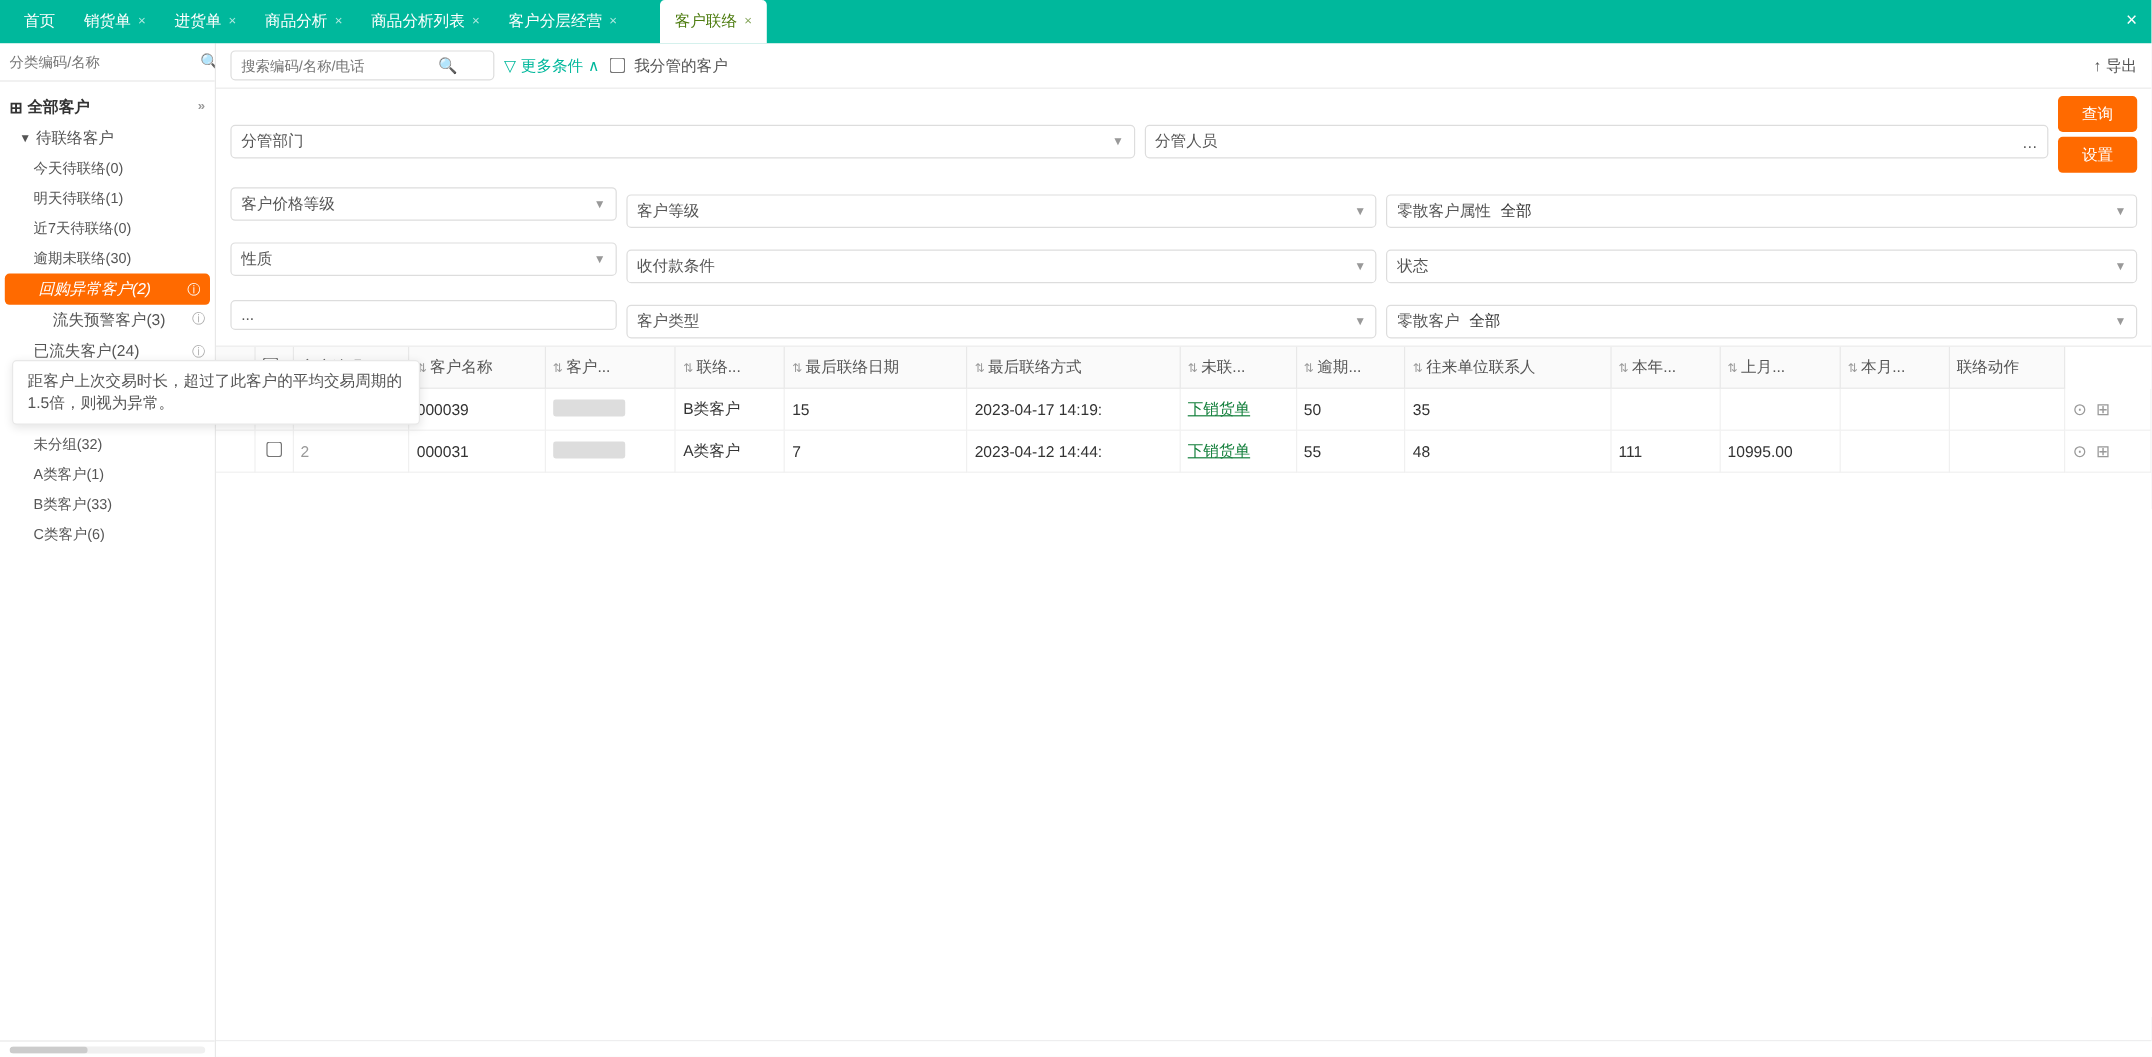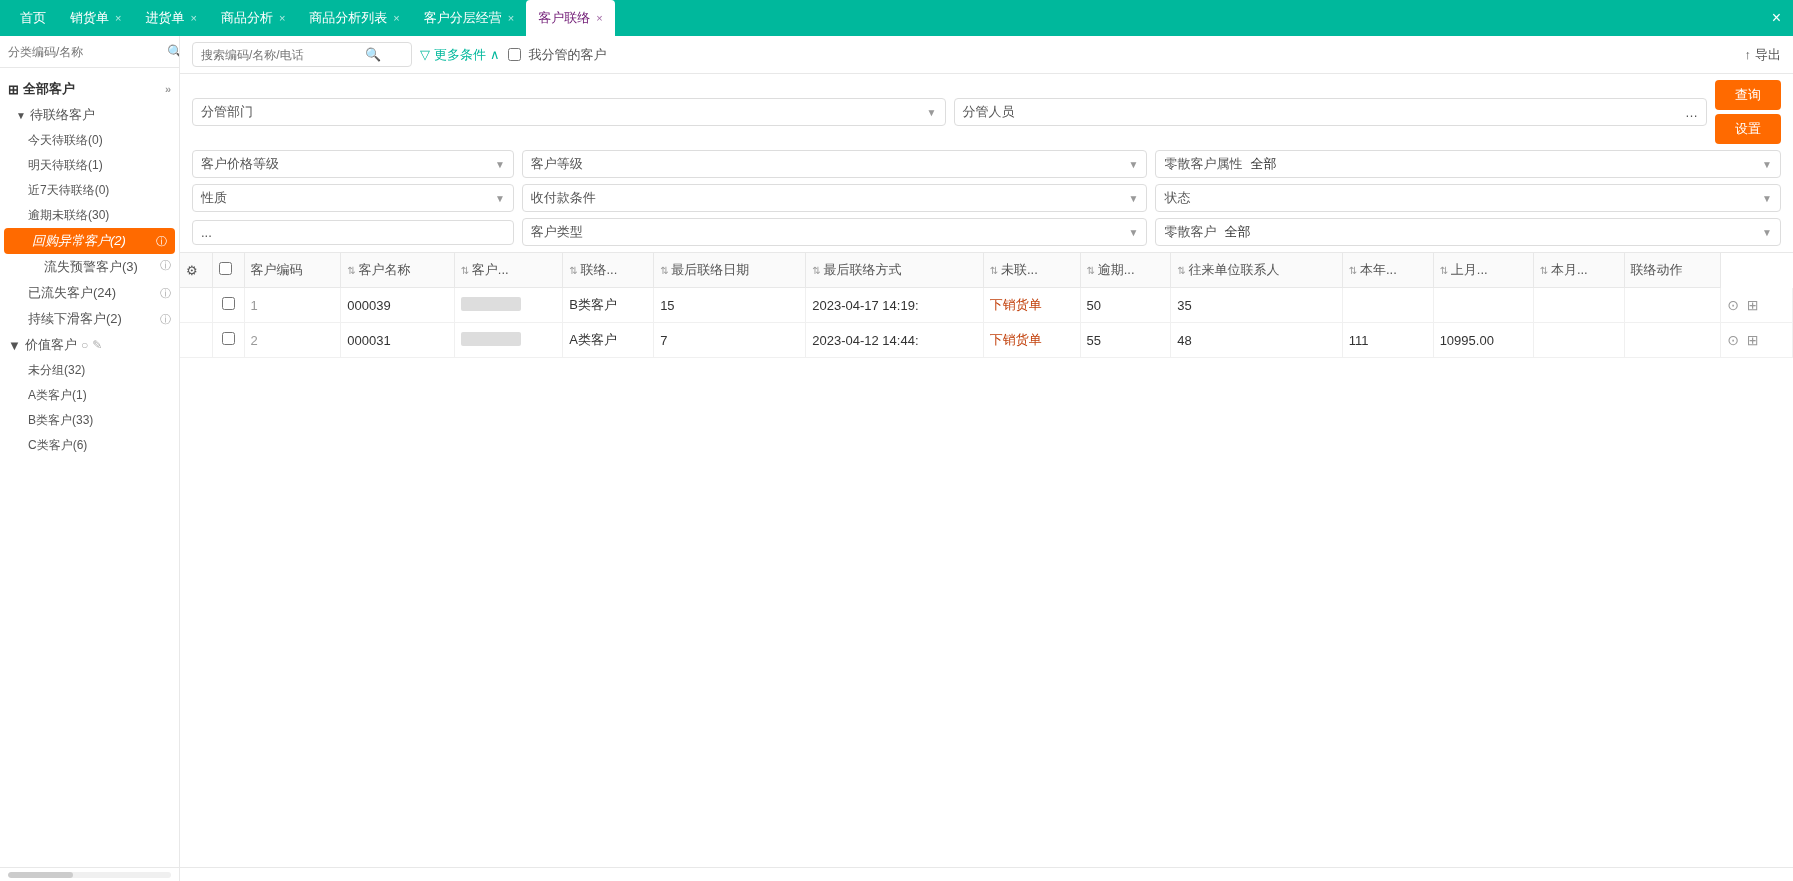--- a/index.html
+++ b/index.html
@@ -20,22 +20,23 @@
       height: 36px;
       display: flex;
       align-items: center;
       cursor: pointer;
       color: white;
       font-size: 13px;
       white-space: nowrap;
     }
     .top-nav .nav-item.active {
       background: white;
-      color: #701a75;
+      color: #4d7c0f;
       border-radius: 4px 4px 0 0;
+      margin-left: 24px;
     }
     .top-nav .nav-item .close-x {
       margin-left: 6px;
       font-size: 11px;
       opacity: 0.7;
     }
     .top-nav .nav-close-btn {
       position: absolute;
       right: 12px;
       top: 50%;
@@ -198,21 +199,21 @@
       padding: 4px 8px;
       min-width: 200px;
       flex: 1;
       cursor: pointer;
       background: white;
       color: #555;
       font-size: 12px;
       justify-content: space-between;
     }
     .filter-field .arrow { color: #999; font-size: 10px; }
-    .filter-field-wide { min-width: 340px; flex: 2; }
+    .filter-field-wide { min-width: 340px; flex: 2; margin-top: 12px; }
     .query-btn {
       background: #ff6a00;
       color: white;
       border: none;
       border-radius: 4px;
       padding: 6px 20px;
       cursor: pointer;
       font-size: 13px;
     }
     .settings-btn {
@@ -253,21 +254,21 @@
       white-space: nowrap;
       cursor: pointer;
     }
     .data-table td {
       border-bottom: 1px solid #f0f0f0;
       border-right: 1px solid #f0f0f0;
       padding: 8px 6px;
       color: #333;
       white-space: nowrap;
     }
-    .data-table td a { color: #c2410c; cursor: pointer; }
+    .data-table td a { color: #15803d; text-decoration: underline; cursor: pointer; }
     .data-table td.blurred { color: transparent; text-shadow: 0 0 6px #aaa; user-select: none; }
 
     .settings-icon-cell { width: 32px; text-align: center; color: #888; cursor: pointer; }
     .checkbox-cell { width: 32px; text-align: center; }
 
     
     .pagination-bar {
       background: white;
       border-top: 1px solid #e8e8e8;
       padding: 8px 16px;
@@ -520,20 +521,23 @@
           <span class="arrow">▼</span>
         </div>
         <div class="filter-field filter-field-wide" style="justify-content:flex-start; gap:8px;">
           <span>零散客户</span>
           <span style="color:#333;">全部</span>
           <span class="arrow" style="margin-left:auto;">▼</span>
         </div>
       </div>
     </div>
 
+    <div class="tooltip-box">
+      <span>距客户上次交易时长，超过了此客户的平均交易周期的1.5倍，则视为异常。</span>
+    </div>
 
     <div class="table-area">
       <table class="data-table">
         <thead>
           <tr>
             <th class="settings-icon-cell">⚙</th>
             <th class="checkbox-cell"><input type="checkbox" style=""></th>
             <th>
               <span>客户编码</span>
             </th>

